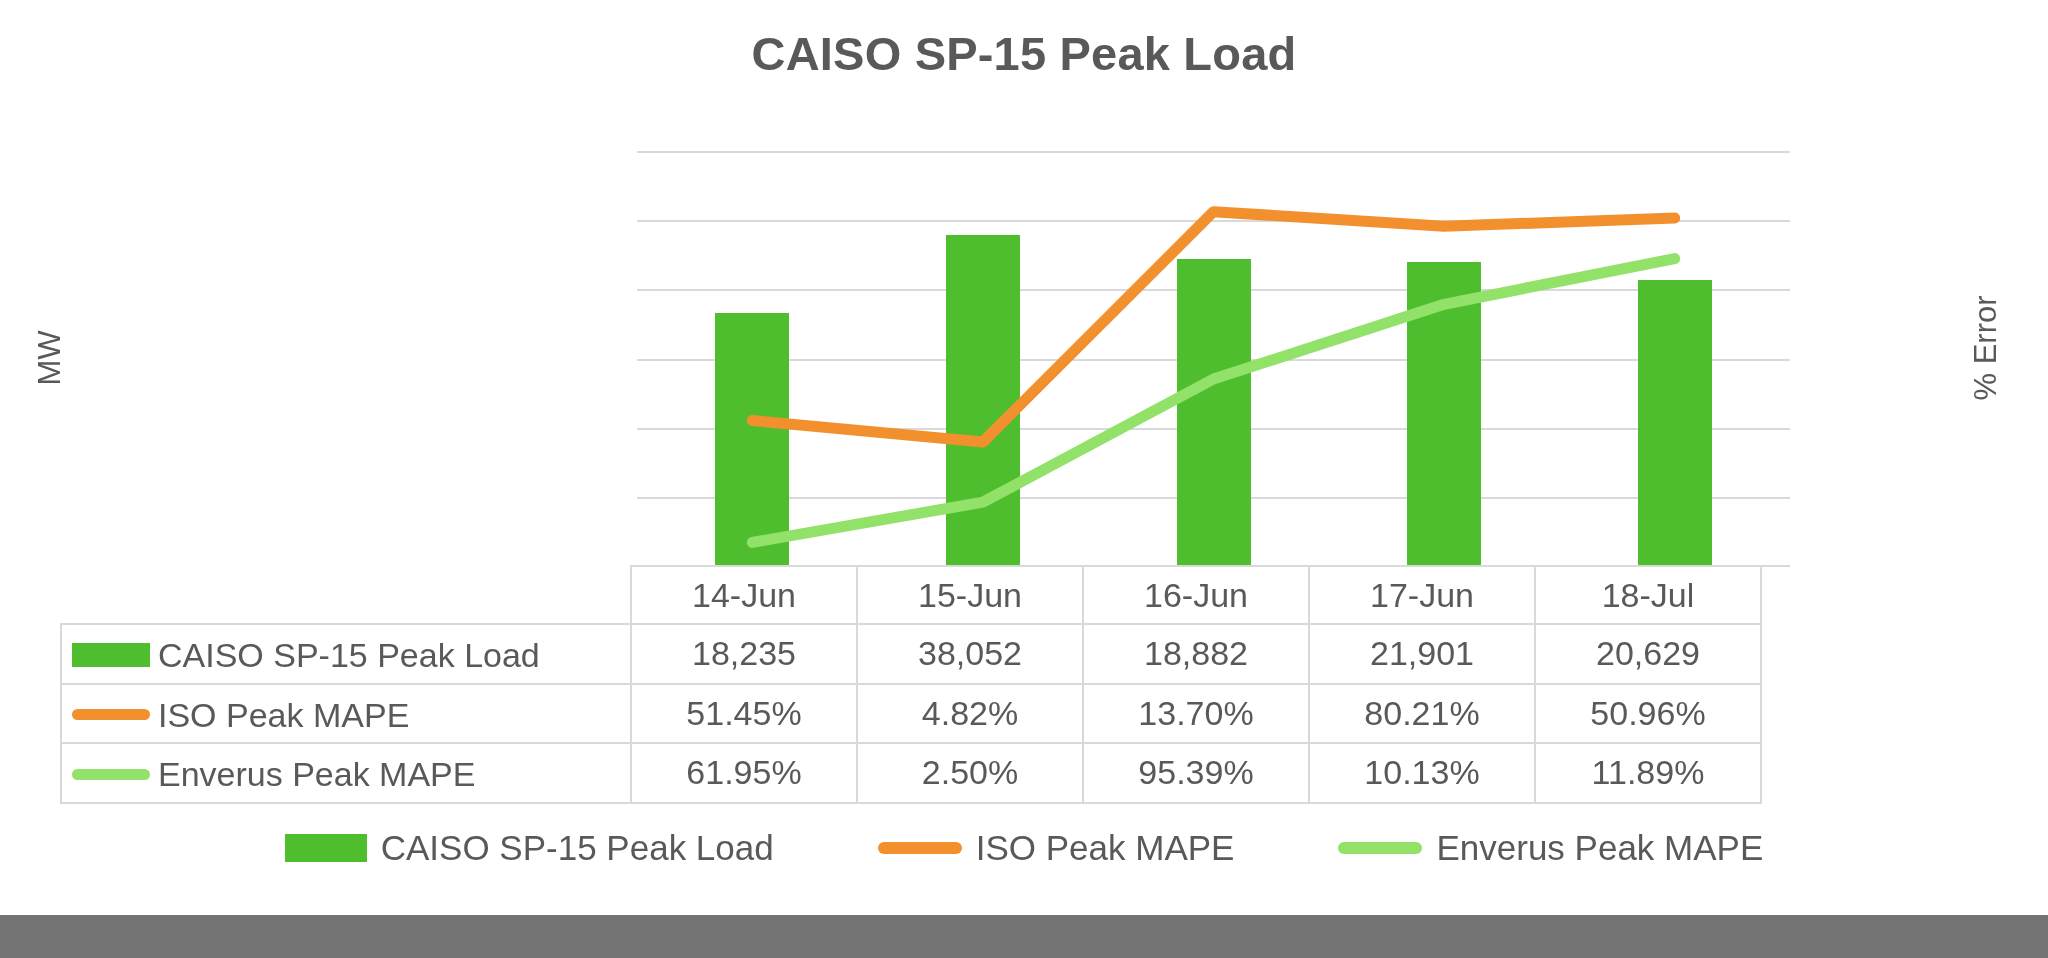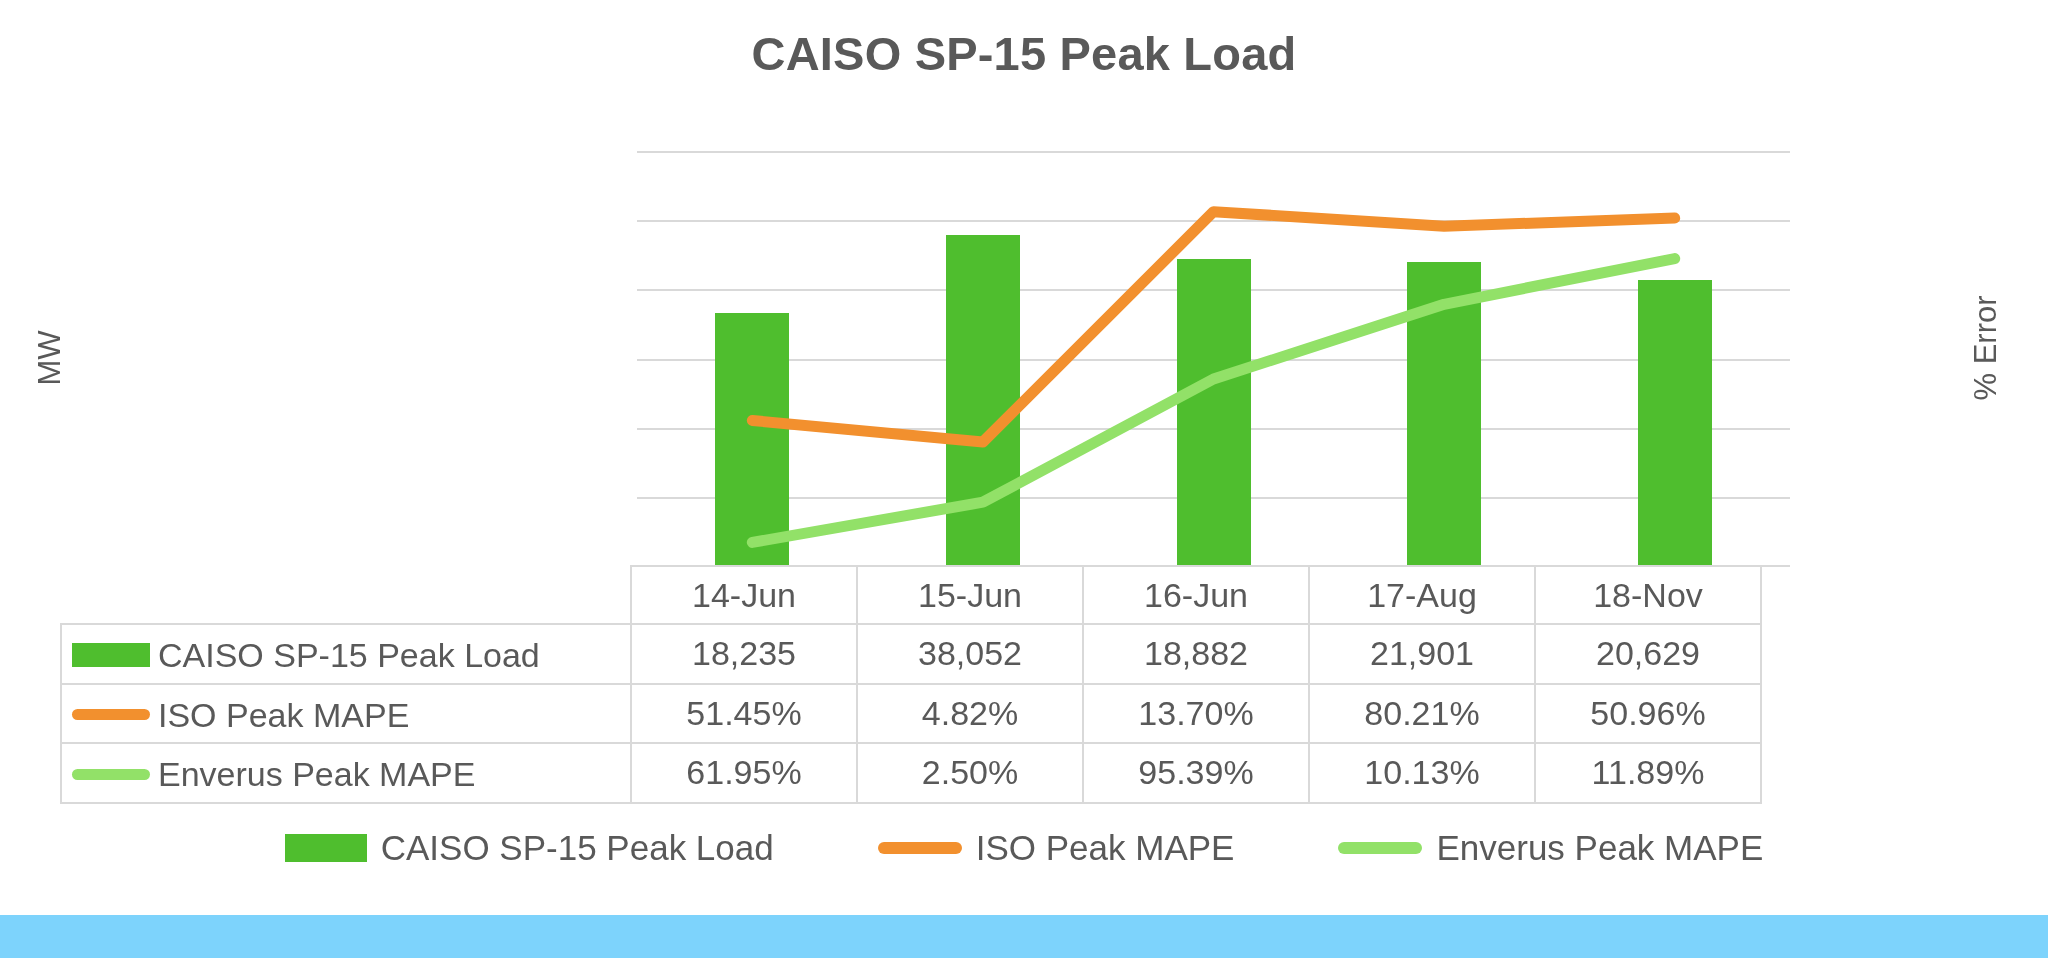--- a/index.html
+++ b/index.html
@@ -6,21 +6,21 @@
   html, body {
     margin: 0; padding: 0;
     width: 2048px; height: 958px;
     background: #000000;
     font-family: "Liberation Sans", sans-serif;
   }
   #stage {
     position: relative;
     width: 2048px;
     height: 958px;
-    background: #7dd3fc;
+    background: #737373;
     overflow: hidden;
   }
   #card {
     position: absolute;
     left: 0; top: 0;
     width: 2048px;
     height: 915px;
     background: #ffffff;
   }
   
@@ -201,22 +201,22 @@
           <col class="c-val">
           <col class="c-val">
           <col class="c-val">
       </colgroup>
       <tbody id="table-body">
           <tr>
             <td style="border: none; background: transparent;"></td>
             <td>14-Jun</td>
             <td>15-Jun</td>
             <td>16-Jun</td>
-            <td>17-Aug</td>
-            <td>18-Nov</td>
+            <td>17-Jun</td>
+            <td>18-Jul</td>
           </tr>
           <tr>
             <td class="rowlabel"><span class="key-swatch-bar"></span><span class="rowlabel-text">CAISO SP-15 Peak Load</span></td>
             <td>18,235</td>
             <td>38,052</td>
             <td>18,882</td>
             <td>21,901</td>
             <td>20,629</td>
           </tr>
           <tr>

